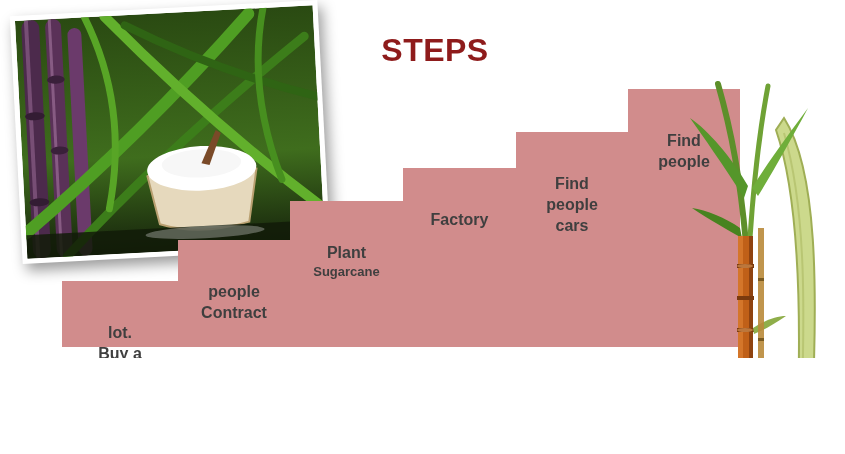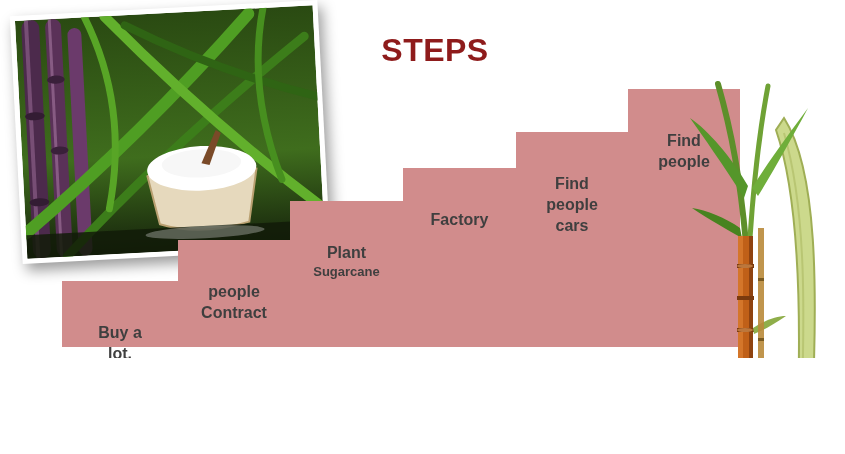--- a/index.html
+++ b/index.html
@@ -82,22 +82,22 @@
       <path d="M180,150 L196,118 L201,121 L188,152 Z" fill="#7a4a28"></path>
 
       <rect x="0" y="212" width="300" height="23" fill="#121b08" opacity="0.85"></rect>
       <ellipse cx="180" cy="218" rx="60" ry="6" fill="#d8d8d8" opacity="0.35"></ellipse>
     </svg>
   </div>
 
   <div class="stairs">
     <div class="step step1">
       <div class="step-label">
+        <span>lot.</span>
         <span>Buy a</span>
-        <span>lot.</span>
       </div>
     </div>
     <div class="step step2">
       <div class="step-label">
         <span>people</span>
         <span>Contract</span>
       </div>
     </div>
     <div class="step step3">
       <div class="step-label">

